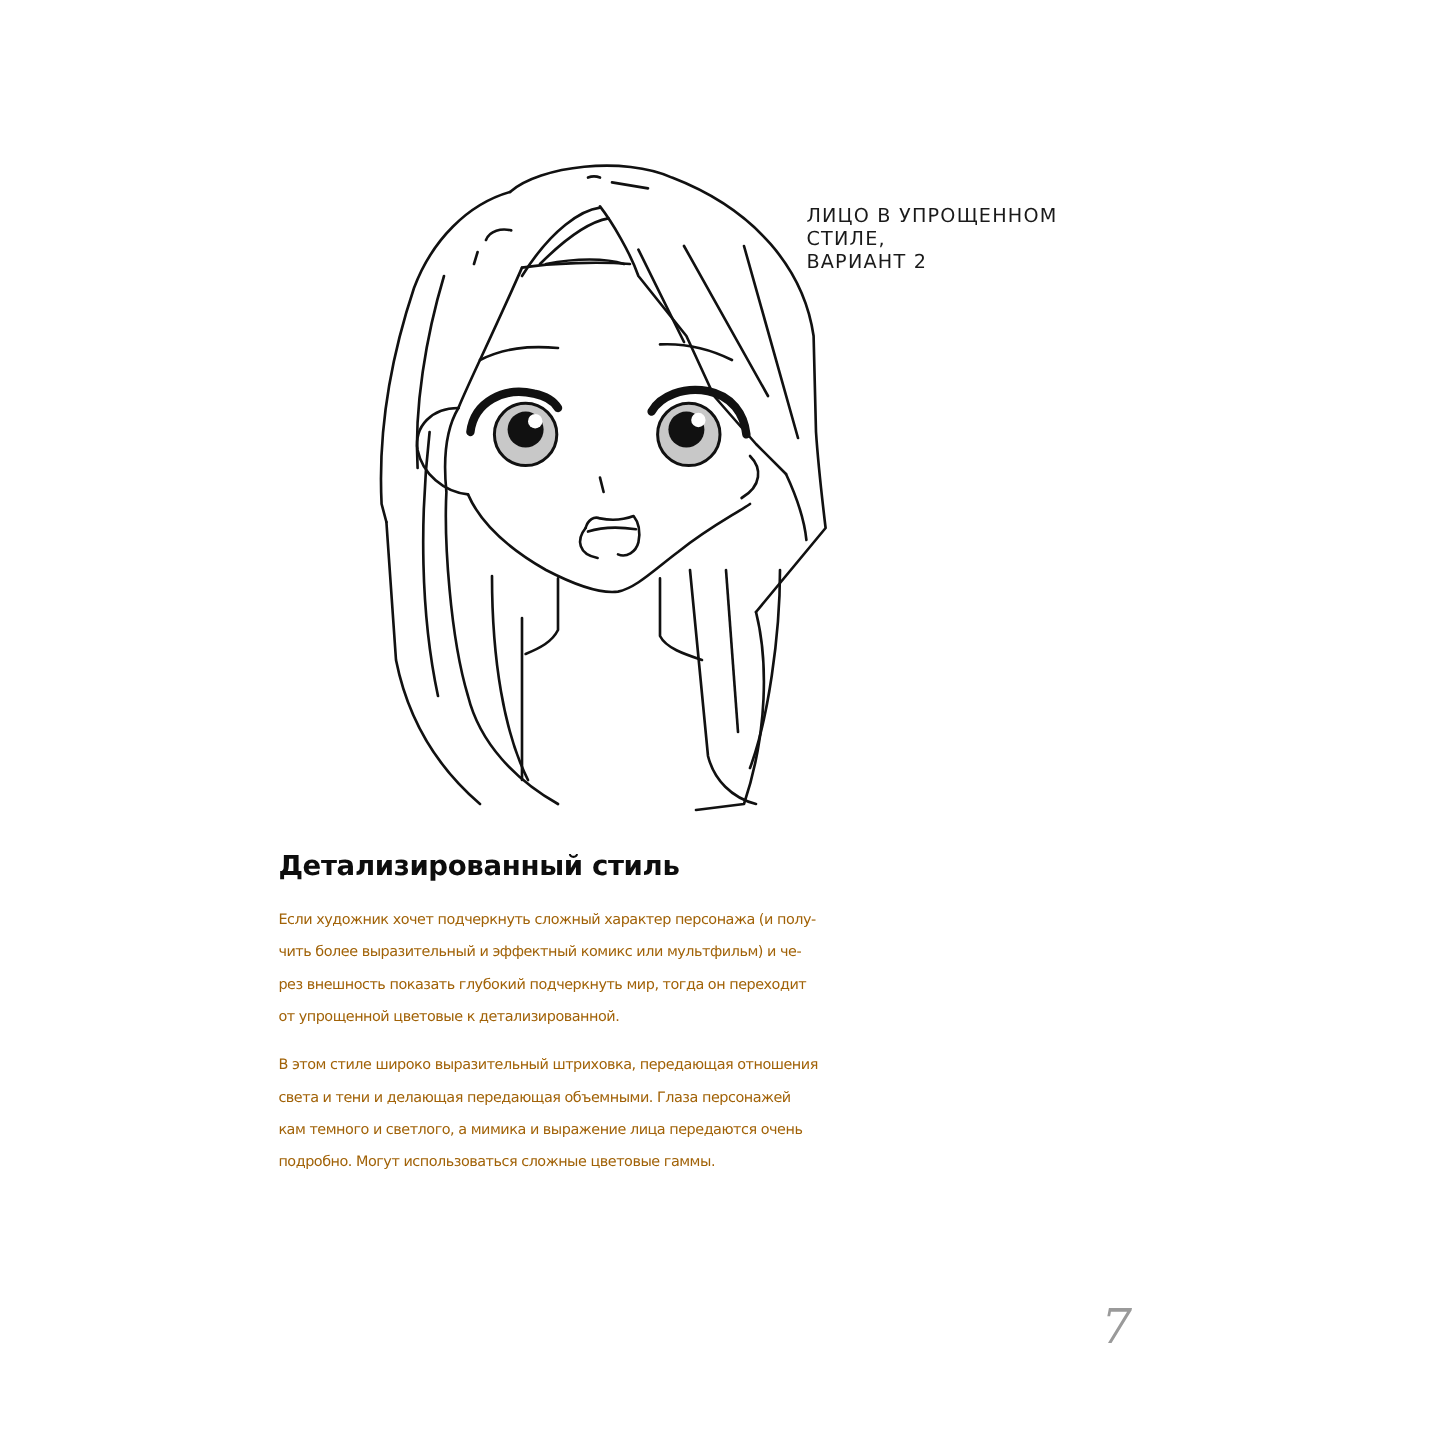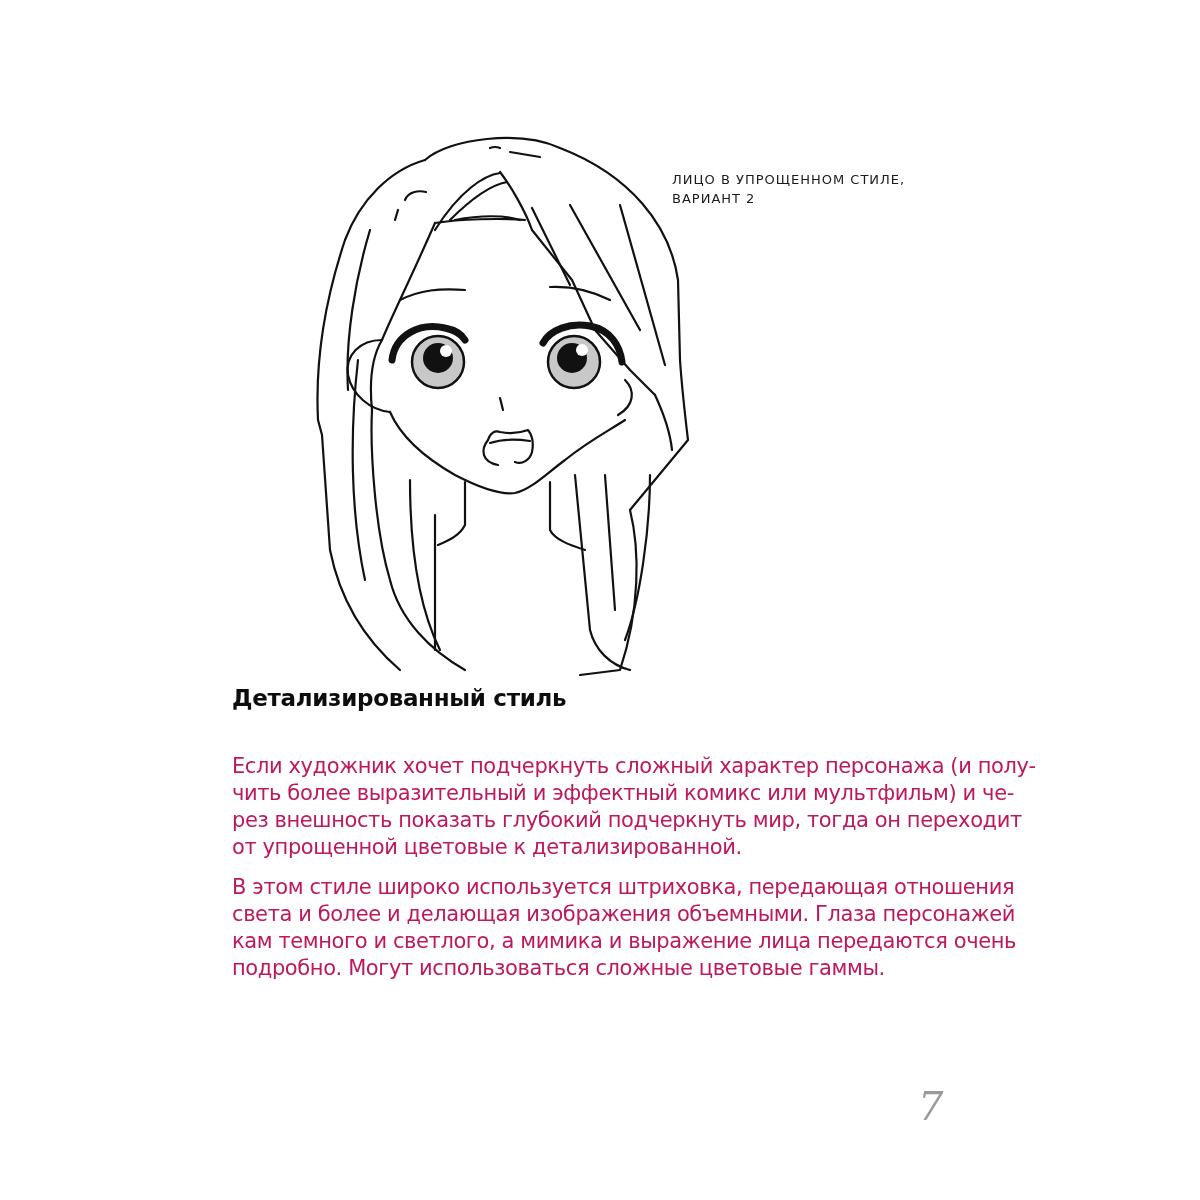--- a/index.html
+++ b/index.html
@@ -32,48 +32,48 @@
       width: 400px;
       height: 550px;
       display: block;
     }
     .caption {
       position: absolute;
       left: 672px;
       top: 170px;
       width: 260px;
       font-family: "DejaVu Sans", sans-serif;
-      font-size: 13px;
+      font-size: 16px;
       line-height: 19px;
       letter-spacing: 1px;
       color: #1a1a1a;
       text-transform: uppercase;
     }
     .caption span { display: block; }
     .heading {
       position: absolute;
       left: 232px;
-      top: 682px;
+      top: 706px;
       margin: 0;
       font-family: "DejaVu Sans", sans-serif;
       font-weight: bold;
       font-size: 23px;
       line-height: 32px;
       color: #0d0d0d;
       letter-spacing: -0.3px;
     }
     .para {
       position: absolute;
       left: 232px;
       width: 720px;
       margin: 0;
       font-family: "DejaVu Sans", sans-serif;
-      font-size: 21px;
+      font-size: 12px;
       line-height: 27px;
-      color: #be185d;
+      color: #a16207;
       letter-spacing: -0.4px;
     }
     .para span { display: block; white-space: nowrap; }
     .para-1 { top: 753px; }
     .para-2 { top: 874px; }
     .page-number {
       position: absolute;
       left: 918px;
       top: 1082px;
       font-family: "DejaVu Serif", serif;
@@ -160,20 +160,20 @@
   <h2 class="heading">Детализированный стиль</h2>
 
   <p class="para para-1">
     <span>Если художник хочет подчеркнуть сложный характер персонажа (и полу-</span>
     <span>чить более выразительный и эффектный комикс или мультфильм) и че-</span>
     <span>рез внешность показать глубокий подчеркнуть мир, тогда он переходит</span>
     <span>от упрощенной цветовые к детализированной.</span>
   </p>
 
   <p class="para para-2">
-    <span>В этом стиле широко используется штриховка, передающая отношения</span>
-    <span>света и более и делающая изображения объемными. Глаза персонажей</span>
+    <span>В этом стиле широко выразительный штриховка, передающая отношения</span>
+    <span>света и тени и делающая передающая объемными. Глаза персонажей</span>
     <span>кам темного и светлого, а мимика и выражение лица передаются очень</span>
     <span>подробно. Могут использоваться сложные цветовые гаммы.</span>
   </p>
 
   <div class="page-number">7</div>
 </div>
 
 </body></html>

